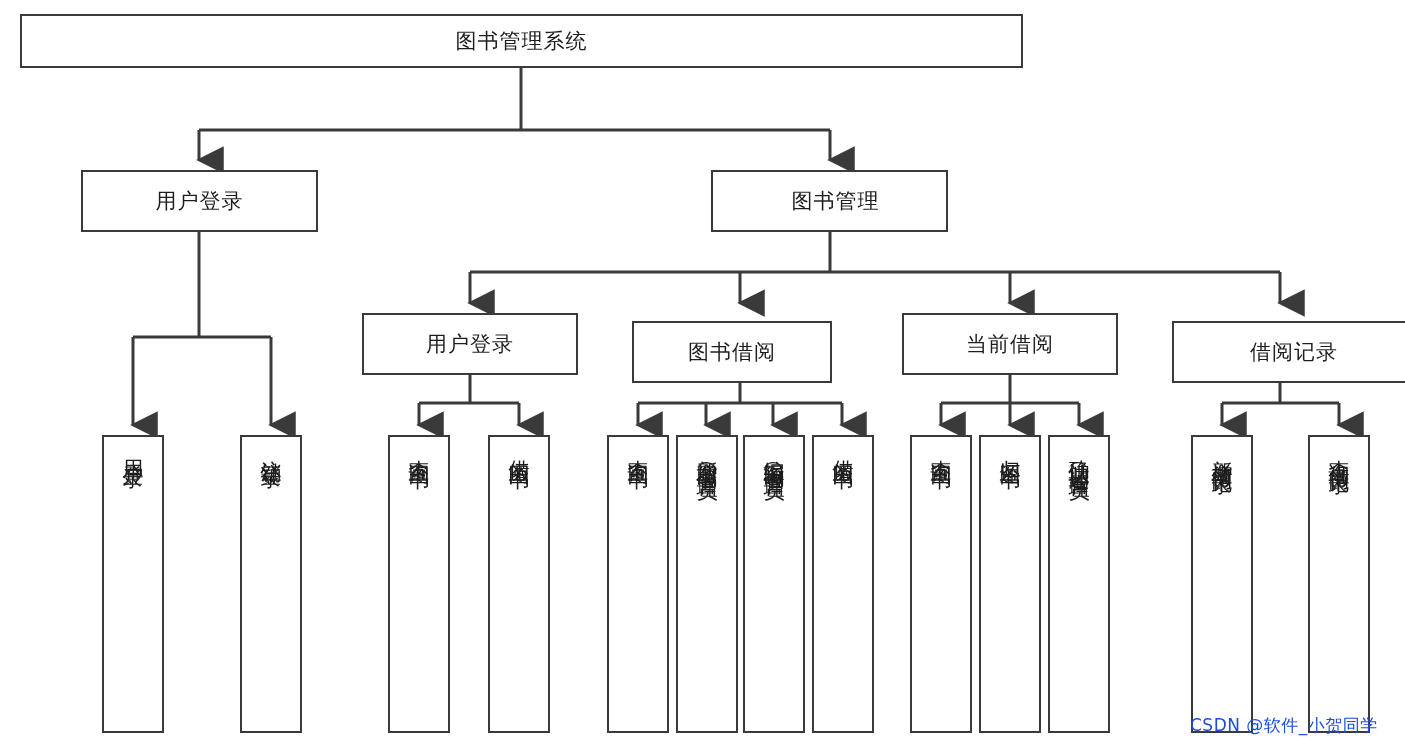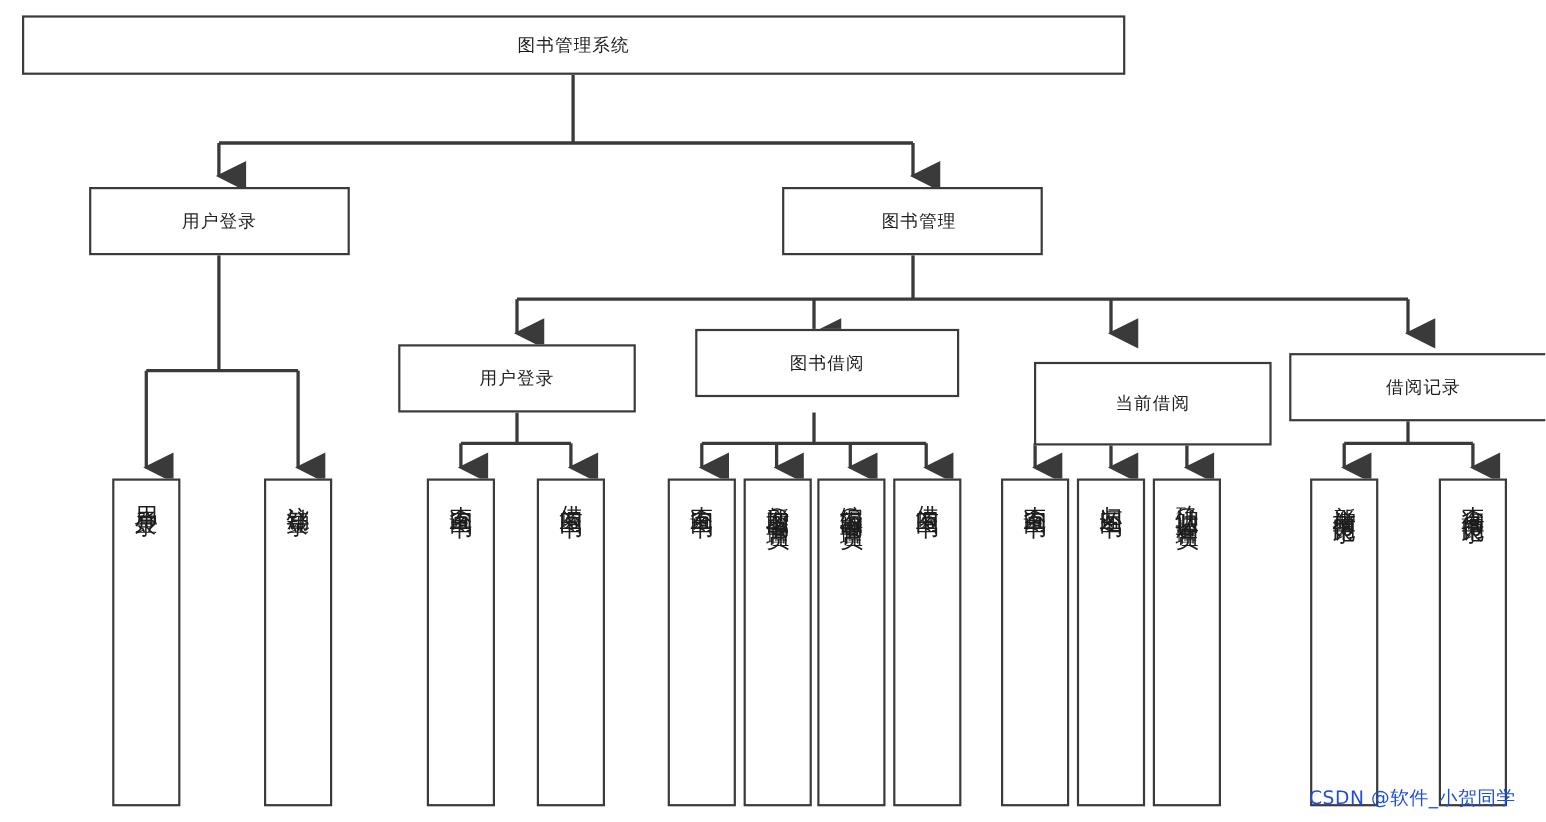--- a/index.html
+++ b/index.html
@@ -36,22 +36,23 @@
     justify-content: center;
     color: #1a1a1a;
   }
   .node .label {
     display: block;
     text-align: center;
     line-height: 1.18;
     color: #1d1d1d;
   }
   .node.horizontal .label {
-    font-size: 16px;
+    font-size: 21px;
     letter-spacing: 1px;
+    font-family: Liberation Serif, serif;
   }
   .node.vertical {
     align-items: flex-start;
     justify-content: center;
     padding-top: 6px;
   }
   .node.vertical .label {
     writing-mode: vertical-rl;
     text-orientation: upright;
     font-size: 21px;
@@ -130,24 +131,24 @@
   <div class="node horizontal" style="left:81px; top:170px; width:237px; height:62px;">
     <span class="label">用户登录</span>
   </div>
   <div class="node horizontal" style="left:711px; top:170px; width:237px; height:62px;padding-left:12px;">
     <span class="label">图书管理</span>
   </div>
 
   <div class="node horizontal" style="left:362px; top:313px; width:216px; height:62px;">
     <span class="label">用户登录</span>
   </div>
-  <div class="node horizontal" style="left:632px; top:299px; width:240px; height:62px;">
+  <div class="node horizontal" style="left:632px; top:321px; width:200px; height:62px;">
     <span class="label">图书借阅</span>
   </div>
-  <div class="node horizontal" style="left:902px; top:329px; width:216px; height:76px;margin-left:38px;">
+  <div class="node horizontal" style="left:902px; top:313px; width:216px; height:62px;">
     <span class="label">当前借阅</span>
   </div>
   <div class="node horizontal" style="left:1172px; top:321px; width:244px; height:62px;">
     <span class="label">借阅记录</span>
   </div>
 
   <div class="node vertical" style="left:102px; top:435px; width:62px; height:298px;">
     <span class="label">用户登录</span>
   </div>
   <div class="node vertical" style="left:240px; top:435px; width:62px; height:298px;">

